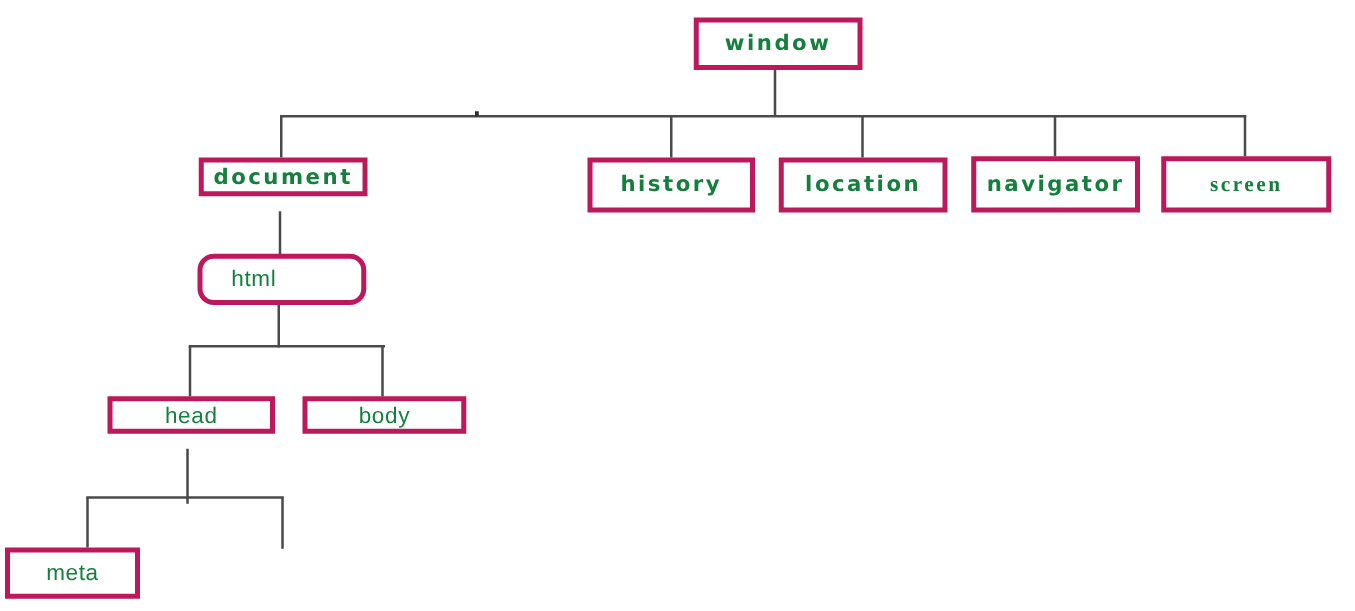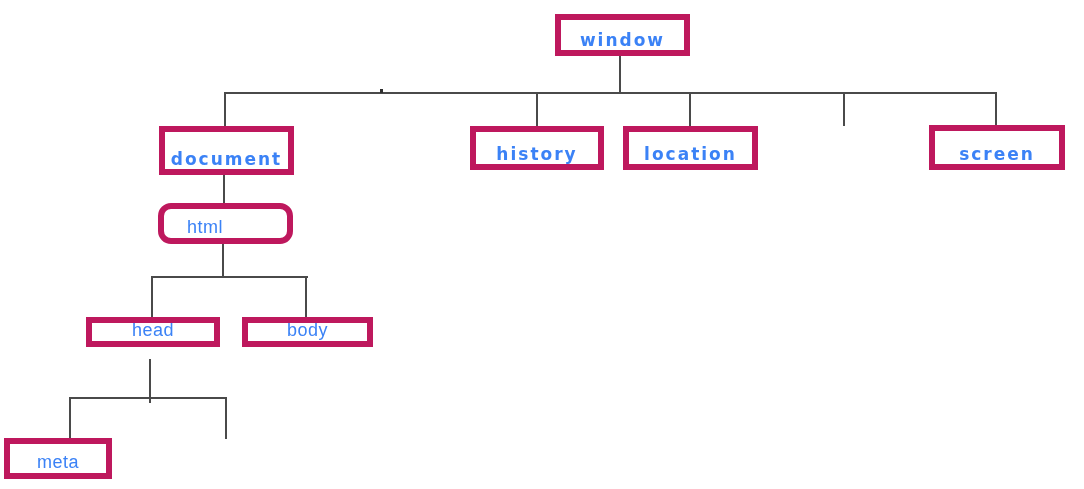--- a/index.html
+++ b/index.html
@@ -7,26 +7,26 @@
     position: relative;
     width: 1084px;
     height: 489px;
     background: #ffffff;
     overflow: hidden;
     font-family: "Liberation Sans", sans-serif;
   }
   .node {
     position: absolute;
     background: #ffffff;
-    border: 6px solid #be185d;
+    border: 4px solid #be185d;
     box-sizing: border-box;
     display: flex;
-    align-items: flex-end;
+    align-items: center;
     justify-content: center;
-    color: #3b82f6;
+    color: #15803d;
     white-space: nowrap;
   }
   .node.bold {
     font-family: "DejaVu Sans", sans-serif;
     font-weight: bold;
     font-size: 17px;
     letter-spacing: 2px;
   }
   .node.regular {
     font-family: "Liberation Sans", sans-serif;
@@ -39,25 +39,25 @@
     padding-left: 23px;
     border-radius: 13px;
   }
   .line {
     position: absolute;
     background: #4a4a4a;
   }
 
   
   #n-window    { left: 555px; top: 14px;  width: 135px; height: 42px; }
-  #n-document  { left: 159px; top: 126px; width: 135px; height: 49px; }
+  #n-document  { left: 159px; top: 126px; width: 135px; height: 31px; }
   #n-history   { left: 470px; top: 126px; width: 134px; height: 44px; }
   #n-location  { left: 623px; top: 126px; width: 135px; height: 44px; }
   #n-navigator { left: 777px; top: 125px; width: 135px; height: 45px; }
-  #n-screen    { left: 929px; top: 125px; width: 136px; height: 45px; }
+  #n-screen    { left: 929px; top: 125px; width: 136px; height: 45px; font-family: Liberation Serif, serif; }
   #n-html      { left: 158px; top: 203px; width: 135px; height: 41px; }
   #n-head      { left: 86px;  top: 317px; width: 134px; height: 30px; }
   #n-body      { left: 242px; top: 317px; width: 131px; height: 30px; }
   #n-meta      { left: 4px;   top: 438px; width: 108px; height: 41px; }
   #n-title     { left: 158px; top: 438px; width: 134px; height: 42px; }
 
   
   #l-window-v        { left: 619px; top: 56px;  width: 2px;   height: 37px; }
   #l-top-h           { left: 224px; top: 92px;  width: 773px; height: 2px; }
   #l-top-tick        { left: 380px; top: 89px;  width: 3px;   height: 4px; background: #2e2e2e; }
@@ -104,20 +104,23 @@
   </div>
   <div class="node bold" id="n-document">
     <span>document</span>
   </div>
   <div class="node bold" id="n-location">
     <span>location</span>
   </div>
   <div class="node bold" id="n-history">
     <span>history</span>
   </div>
+  <div class="node bold" id="n-navigator">
+    <span>navigator</span>
+  </div>
   <div class="node bold" id="n-screen">
     <span>screen</span>
   </div>
   <div class="node regular offset-left" id="n-html">
     <span>html</span>
   </div>
   <div class="node regular" id="n-head">
     <span>head</span>
   </div>
   <div class="node regular" id="n-body">

